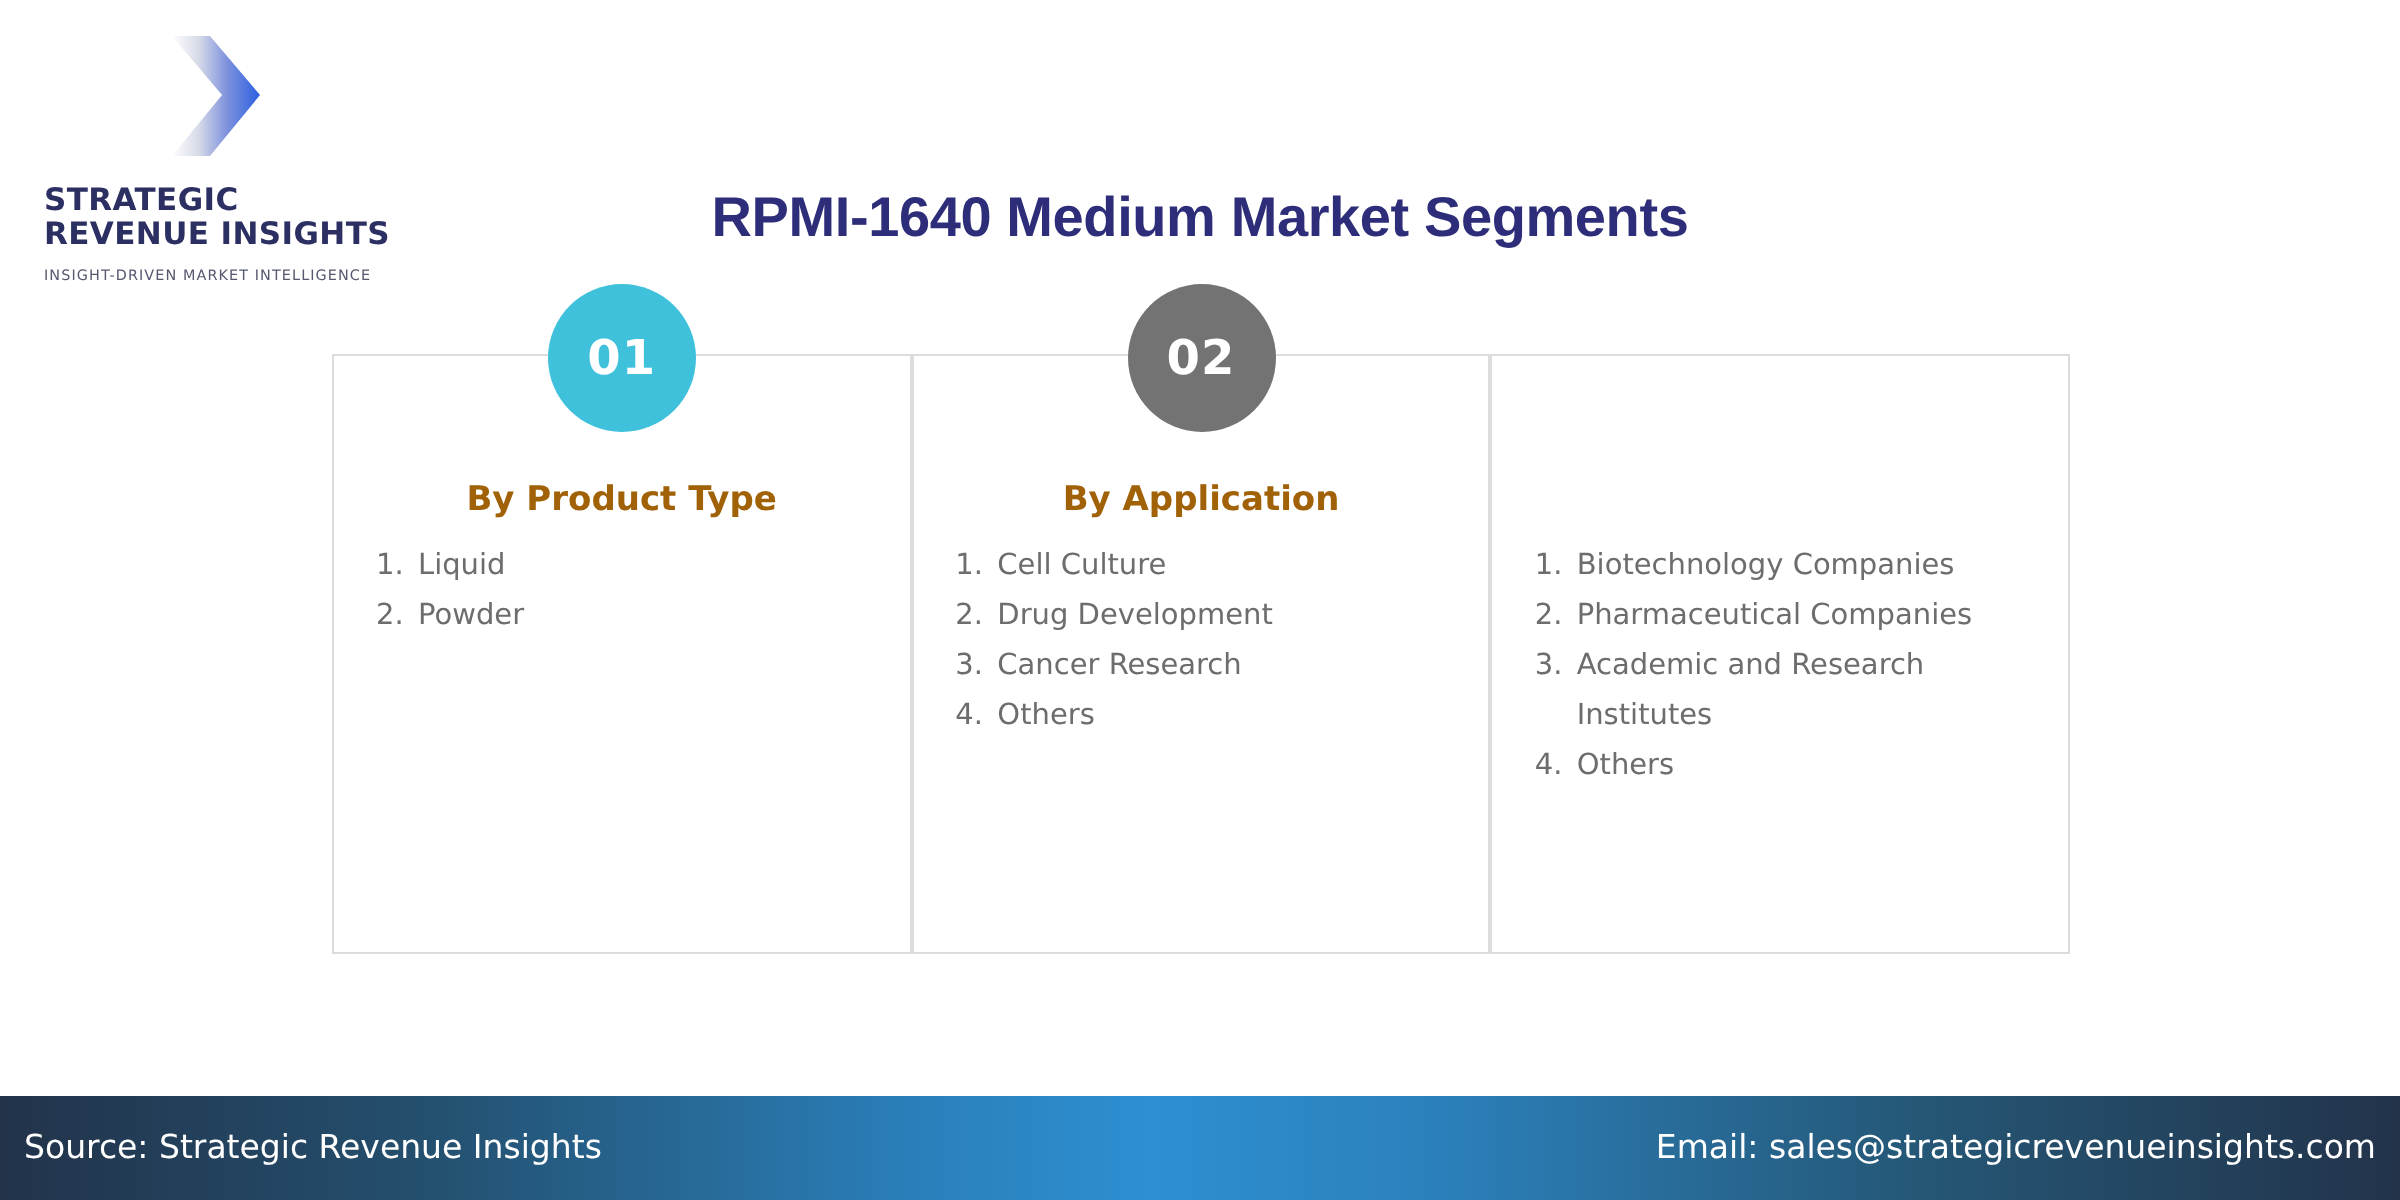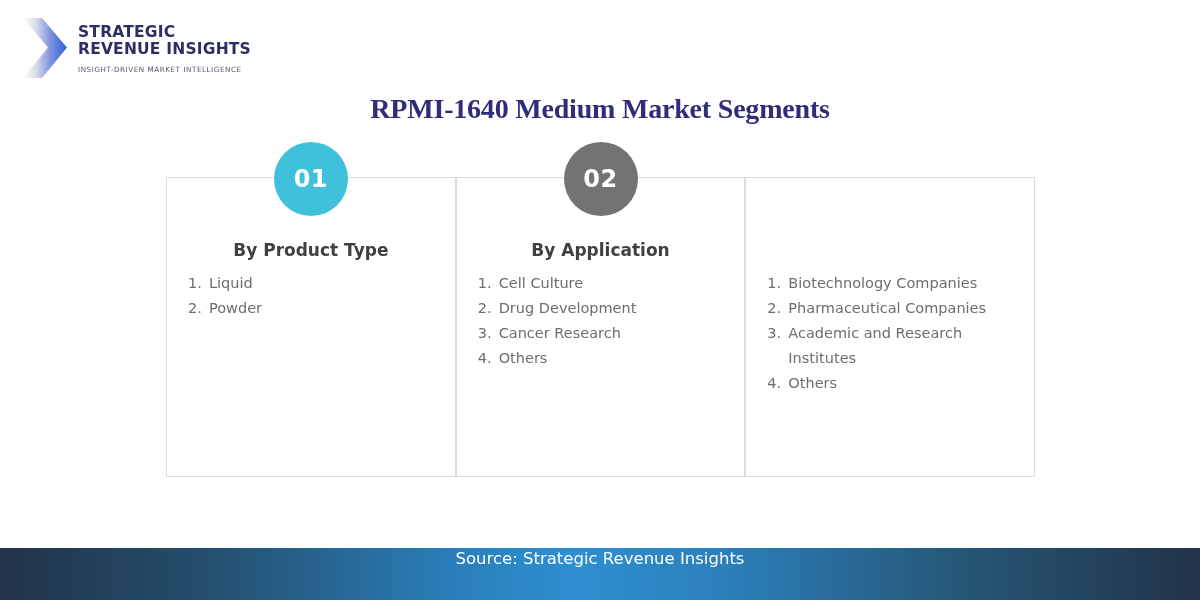--- a/index.html
+++ b/index.html
@@ -16,20 +16,21 @@
   }
 
   
   #logo {
     position: absolute;
     left: 22px;
     top: 16px;
     display: flex;
     align-items: center;
     gap: 10px;
+    flex-direction: column;
   }
   #logo-mark {
     width: 46px;
     height: 64px;
     flex: none;
     display: block;
   }
   #logo-text {
     display: flex;
     flex-direction: column;
@@ -55,21 +56,21 @@
     white-space: nowrap;
   }
 
   
   #page-title {
     position: absolute;
     left: 0;
     top: 90px;
     width: 1200px;
     text-align: center;
-    font-family: Liberation Serif, serif;
+    font-family: Liberation Sans, sans-serif;
     font-weight: bold;
     font-size: 28px;
     color: #2e2d7a;
     letter-spacing: -0.2px;
     line-height: 38px;
   }
 
   
   #cards {
     position: absolute;
@@ -108,21 +109,21 @@
   }
   .card-heading {
     position: absolute;
     top: 60px;
     left: 0;
     width: 100%;
     text-align: center;
     font-family: "DejaVu Sans", sans-serif;
     font-weight: bold;
     font-size: 17px;
-    color: #404040;
+    color: #a16207;
     line-height: 24px;
   }
   .card-list {
     position: absolute;
     top: 93px;
     left: 21px;
     right: 12px;
     margin: 0;
     padding: 0;
     list-style: none;
@@ -157,21 +158,20 @@
     padding: 0 12px;
     box-sizing: border-box;
     background: linear-gradient(90deg,
         #22334a 0%,
         #24506f 18%,
         #2a7fba 38%,
         #2e8fd1 48%,
         #2b80bb 60%,
         #255776 80%,
         #22334a 100%);
-    flex-direction: column;
   }
   .footer-text {
     font-family: "DejaVu Sans", sans-serif;
     font-size: 16.5px;
     color: #ffffff;
     line-height: 22px;
     white-space: nowrap;
   }
 </style>
 </head>
@@ -256,13 +256,14 @@
         <span class="li-num">4.</span>
         <span class="li-text">Others</span>
       </li>
     </ul>
   </div>
 
 </div>
 
 <div id="footer">
   <div class="footer-text">Source: Strategic Revenue Insights</div>
+  <div class="footer-text">Email: sales@strategicrevenueinsights.com</div>
 </div>
 
 </body></html>

